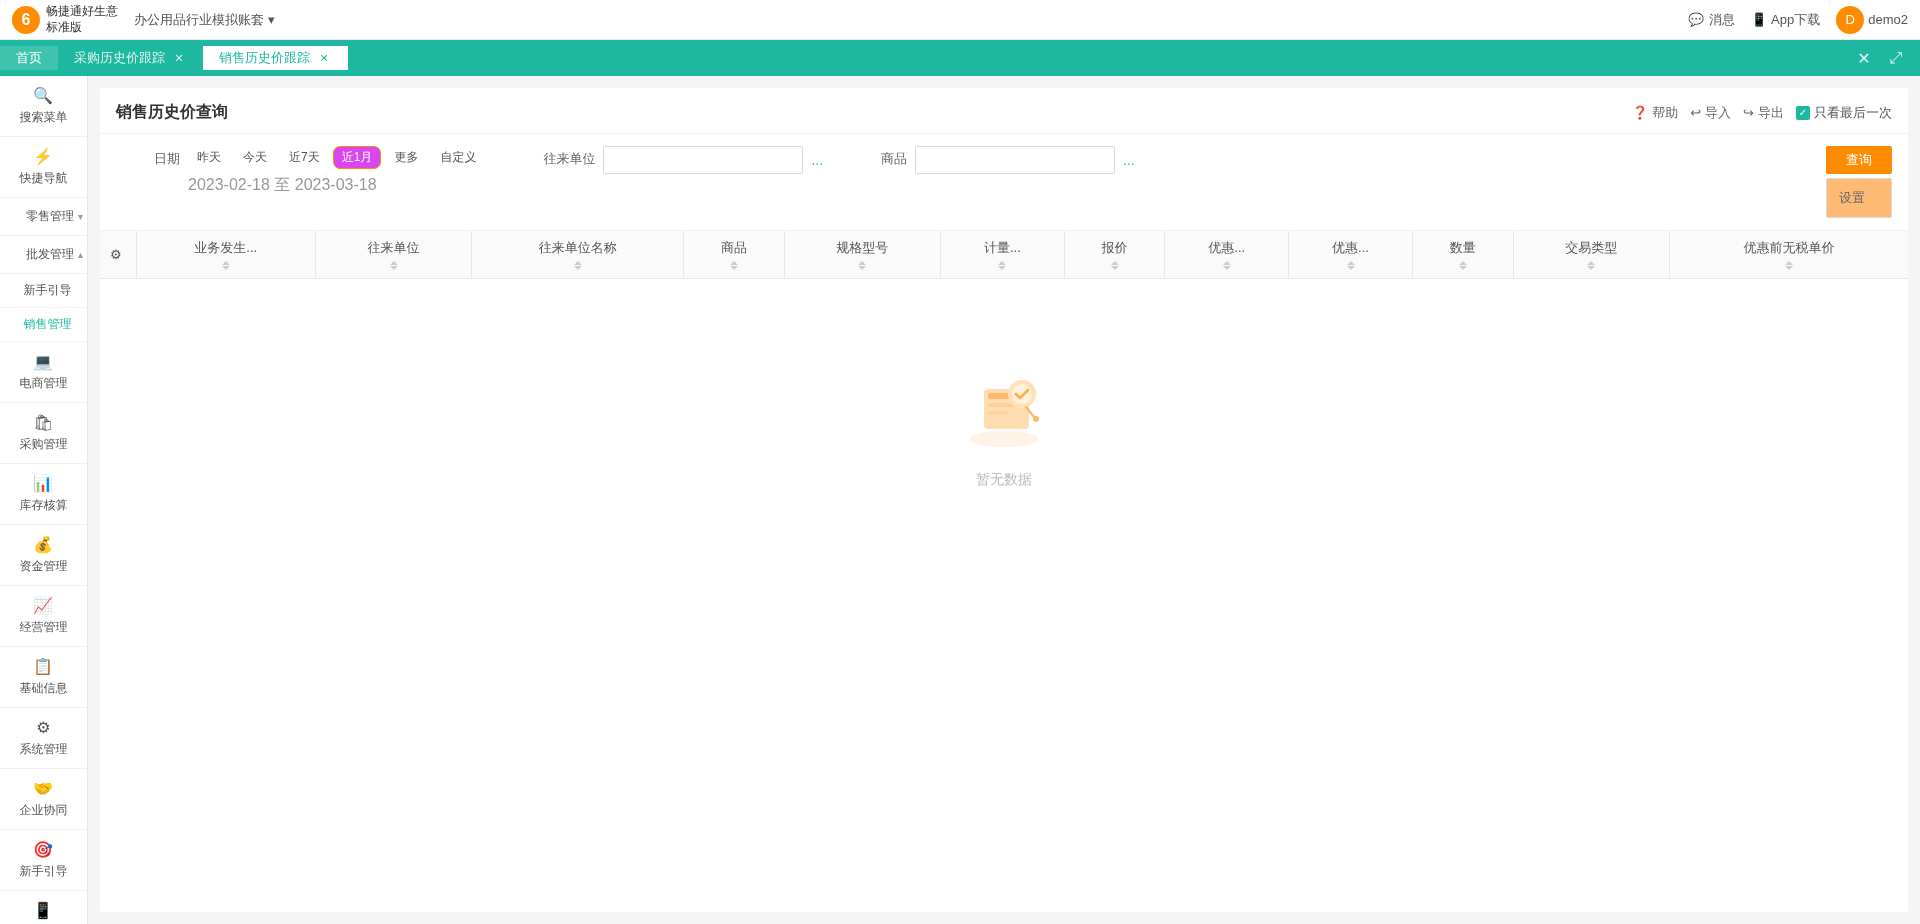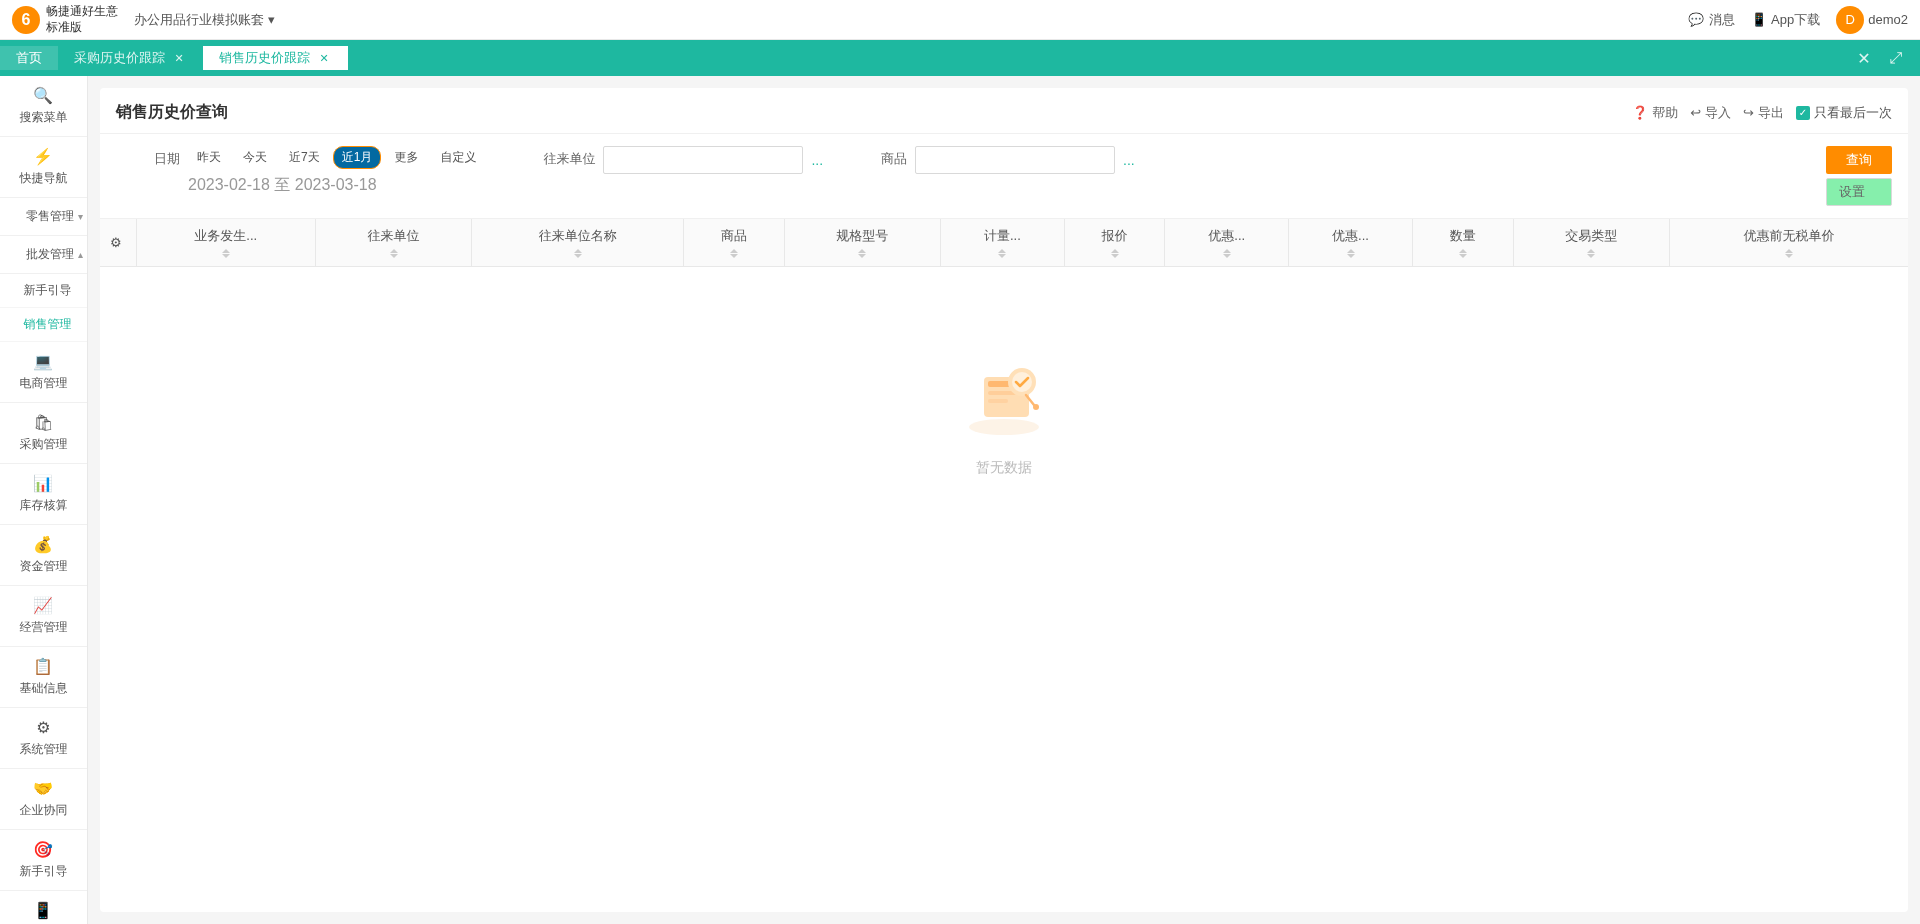--- a/index.html
+++ b/index.html
@@ -285,23 +285,24 @@
     }
     .date-btn {
       padding: 2px 8px;
       font-size: 12px;
       color: #555;
       cursor: pointer;
       border-radius: 10px;
       border: 1px solid transparent;
     }
     .date-btn.active {
-      background: #0369a1;
+      background: #d946ef;
       color: #fff;
       border-color: #ff8c00;
+      border-radius: 7px;
     }
     .date-range-text {
       font-size: 16px;
       color: #999;
       margin-top: 2px;
     }
     .filter-input-group {
       display: flex;
       align-items: center;
       gap: 8px;
@@ -327,30 +328,30 @@
       border: none;
       padding: 6px 20px;
       border-radius: 2px;
       font-size: 13px;
       cursor: pointer;
       height: 28px;
       display: flex;
       align-items: center;
     }
     .btn-settings {
-      background: #86efac;
+      background: #fdba74;
       color: #666;
       border: 1px solid #d9d9d9;
-      padding: 4px 12px;
+      padding: 19px 12px;
       border-radius: 2px;
       font-size: 13px;
       cursor: pointer;
       height: 28px;
       display: flex;
-      align-items: flex-start;
+      align-items: center;
       gap: 4px;
     }
     .filter-actions-col {
       display: flex;
       flex-direction: column;
       gap: 4px;
       margin-left: auto;
     }
 
     

